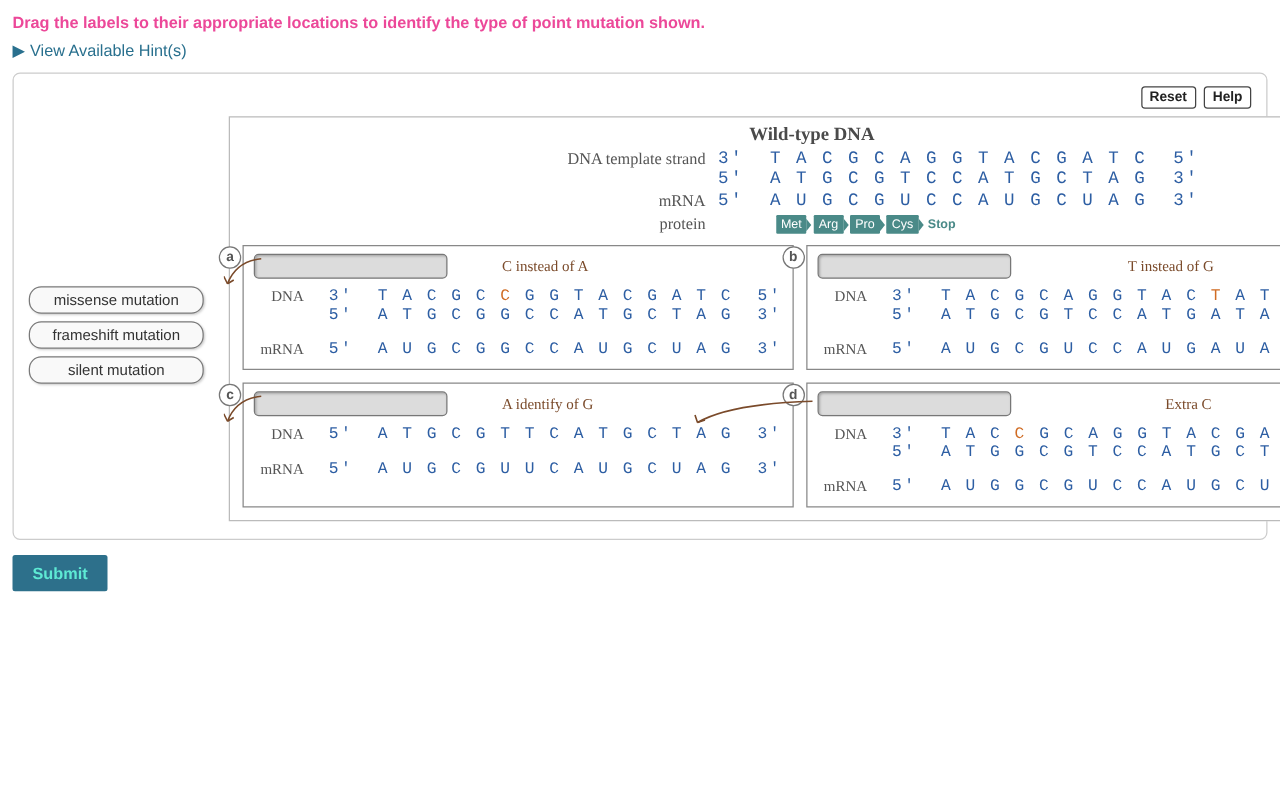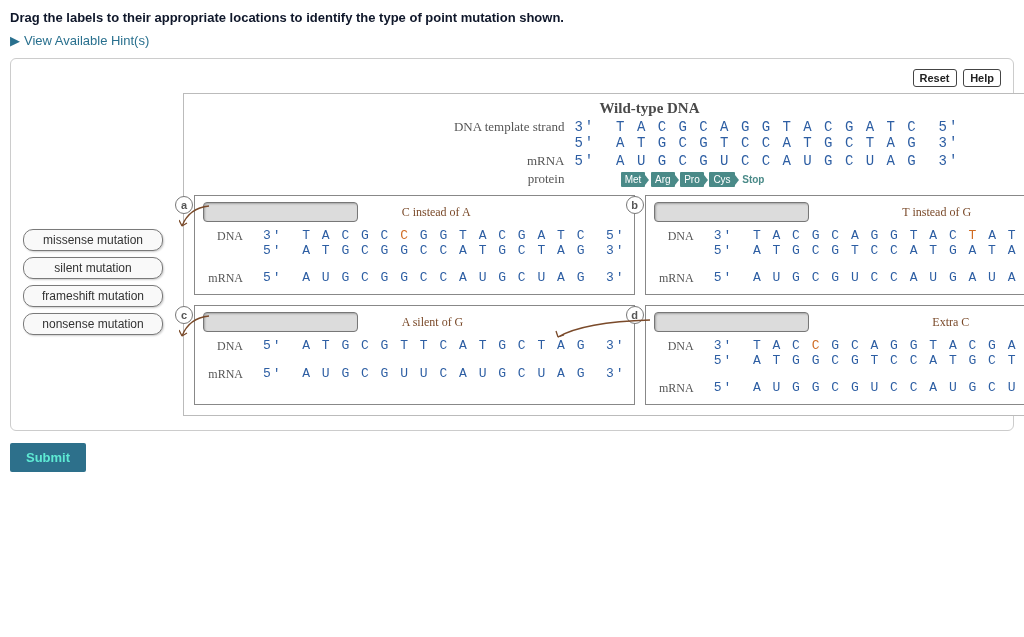--- a/index.html
+++ b/index.html
@@ -9,21 +9,21 @@
     font-size: 13px;
     color: #333;
     background: #fff;
     padding: 6px 10px;
     width: 1024px;
   }
   .question {
     font-weight: bold;
     font-size: 13px;
     margin: 4px 0 8px 0;
-    color: #0f172a;
+    color: #ec4899;
   }
   .hints {
     color: #29708e;
     font-weight: normal;
     font-size: 13px;
     cursor: pointer;
     margin-bottom: 10px;
   }
   .hints .tri { margin-right: 4px; }
   .outer-panel {
@@ -231,23 +231,22 @@
 
 <div class="outer-panel">
   <div class="toolbar">
     <span class="small-btn">Reset</span>
     <span class="small-btn">Help</span>
   </div>
 
   <div class="workarea">
     <div class="label-col">
       <div class="drag-label">missense mutation</div>
+      <div class="drag-label">frameshift mutation</div>
       <div class="drag-label">silent mutation</div>
-      <div class="drag-label">frameshift mutation</div>
-      <div class="drag-label">nonsense mutation</div>
     </div>
 
     <div class="diagram">
 
       <div class="wt">
         <div class="wt-title">Wild-type DNA</div>
         <div class="wt-grid">
           <div class="wt-lbl">DNA template strand</div>
           <div>
             <div class="seq">3'  T A C G C A G G T A C G A T C  5'</div>
@@ -314,21 +313,21 @@
 
         <div class="panel">
           <div class="panel-letter">c</div>
           <div class="panel-header">
             <span class="dropzone"></span>
             <span class="panel-note">
               <svg class="note-arrow-svg" width="40" height="28" style="left:-24px; top:2px;">
                   <path d="M30 2 Q10 4 3 22" stroke="#7a4a2a" stroke-width="1.3" fill="none"></path>
                   <path d="M3 22 l-3 -6 M3 22 l5 -3" stroke="#7a4a2a" stroke-width="1.3" fill="none"></path>
                 </svg>
-              <span>A silent of G</span>
+              <span>A identify of G</span>
             </span>
           </div>
           <div class="panel-body">
             <div class="row-lbl">DNA</div>
             <div>
               <div class="seq">5'  A T G C G T T C A T G C T A G  3'</div>
             </div>
             <div class="row-lbl">mRNA</div>
             <div class="seq">5'  A U G C G U U C A U G C U A G  3'</div>
           </div>

